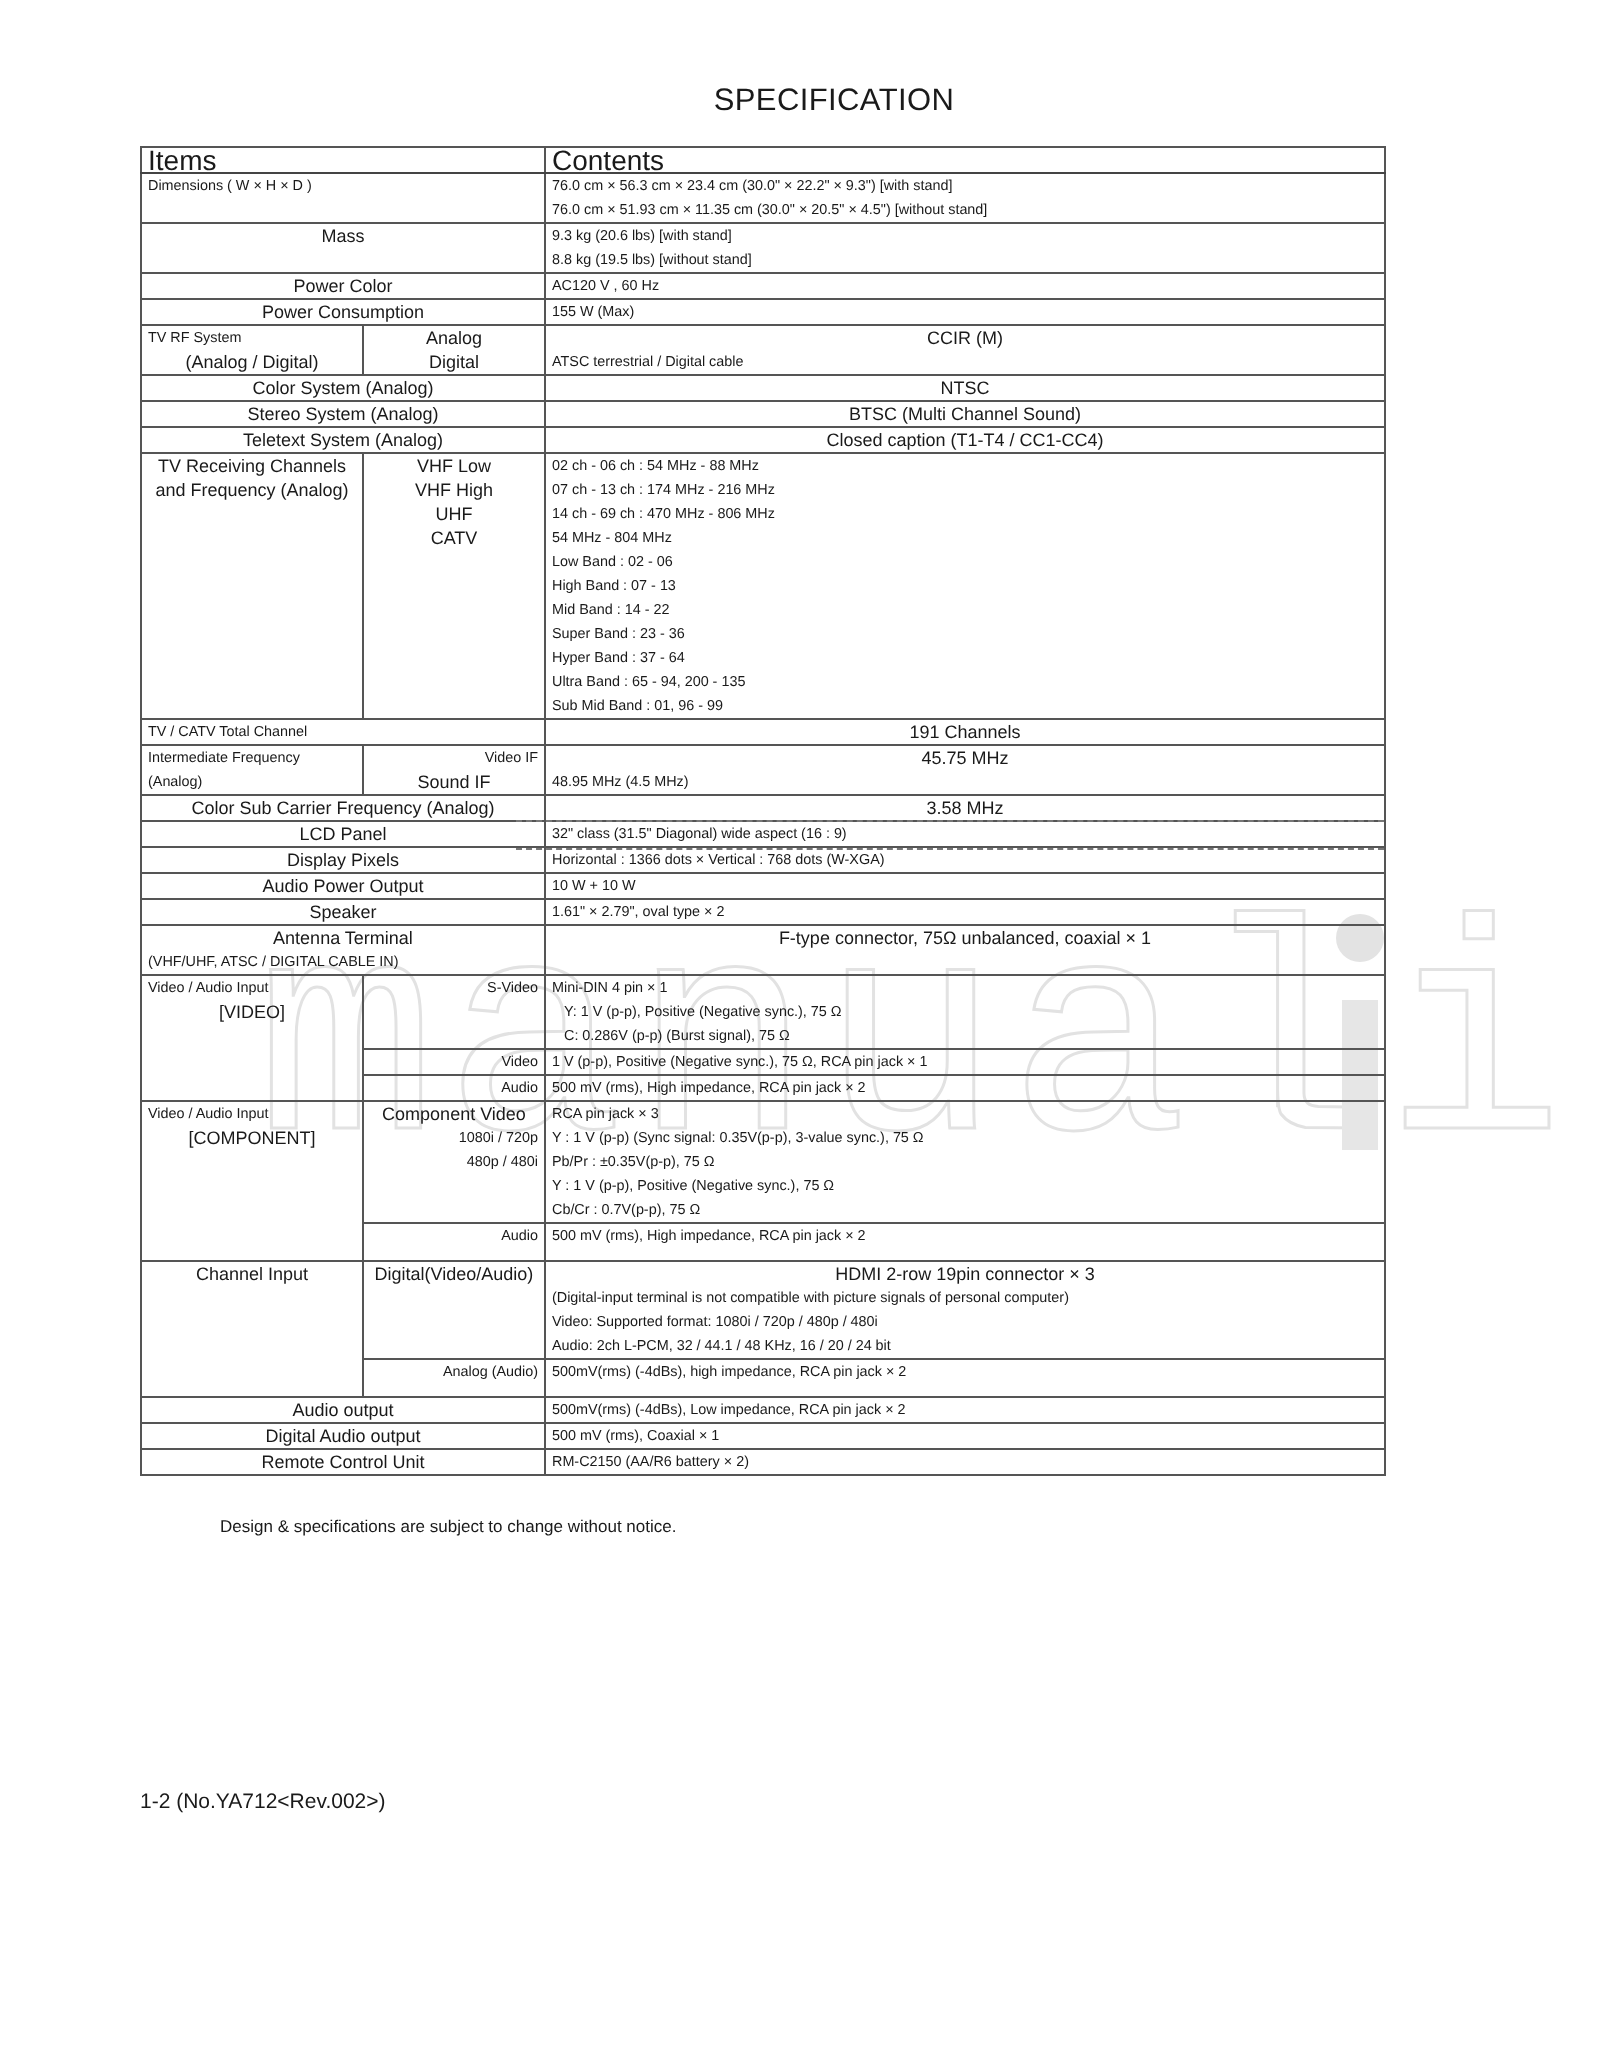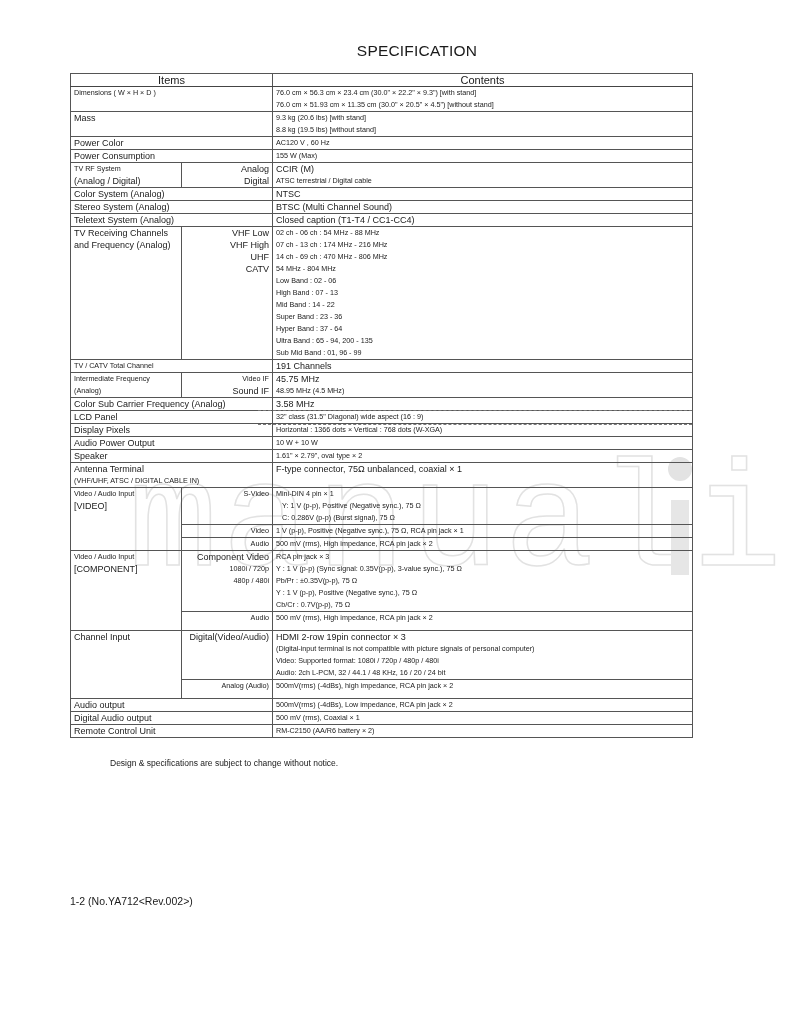--- a/index.html
+++ b/index.html
@@ -10,24 +10,24 @@
   .watermark { position: absolute; left: 128px; top: 440px; font-size: 150px;
                color: transparent; -webkit-text-stroke: 1.5px #e2e2e2; font-family: Liberation Mono, monospace;
                letter-spacing: 4px; pointer-events: none; z-index: 0; white-space: nowrap; }
   .wm-bar { position: absolute; left: 671px; top: 500px; width: 18px; height: 75px; background: #e6e6e6; z-index: 0; }
   .wm-dot { position: absolute; left: 668px; top: 457px; width: 24px; height: 24px; border-radius: 50%; background: #e3e3e3; z-index: 0; }
 
   table.spec { position: absolute; left: 70px; top: 73px; width: 623px; border-collapse: collapse;
                border: 1.5px solid #333; z-index: 1; background: transparent; }
   table.spec td, table.spec th { border: 1px solid #555; padding: 0 3px; vertical-align: top;
                font-weight: normal; line-height: 12px; }
-  table.spec th { font-size: 11px; text-align: center; height: 11px; border-bottom: 1px solid #444; }
+  table.spec th { font-size: 14px; text-align: left; height: 11px; border-bottom: 1px solid #444; }
   .c1 { width: 104px; }
   .c2 { width: 84px; text-align: right; }
-  .big { font-size: 9px; }
+  .big { font-size: 9px; text-align: center; }
   .small { font-size: 7.2px; }
   .line { display: block; }
   .r td { height: 12px; }
   .note { position: absolute; left: 82px; top: 758px; font-size: 8.5px; margin-left: 28px; }
   .footer { position: absolute; left: 70px; top: 895px; font-size: 10.5px; }
   .dash { position: absolute; left: 258px; width: 434px; height: 0; border-top: 1.2px dashed #777; z-index: 2; }
 </style>
 </head>
 <body>
 

